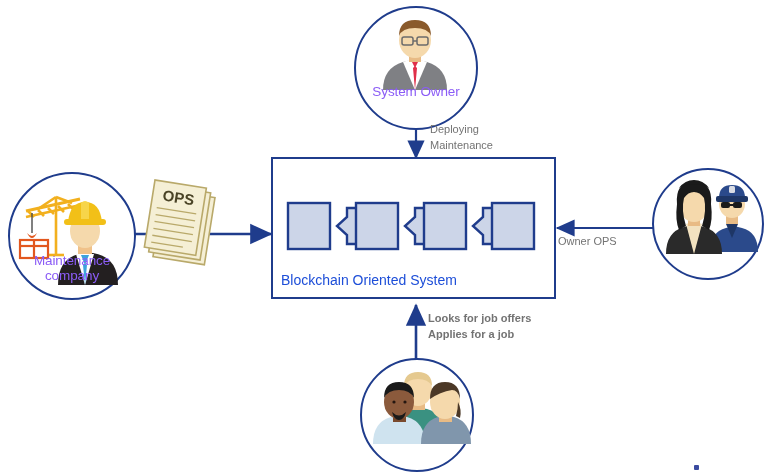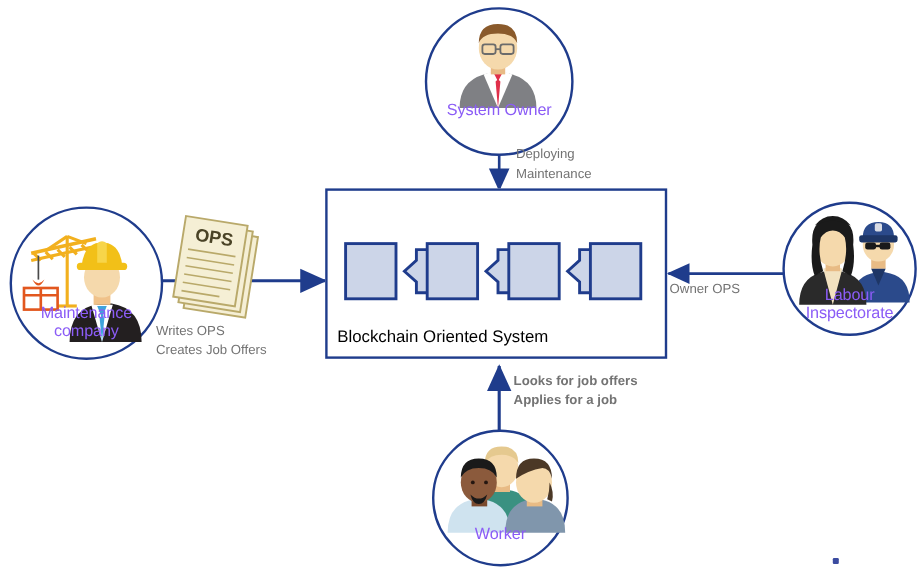--- a/index.html
+++ b/index.html
@@ -40,21 +40,21 @@
   }
   .edge-label {
     position: absolute;
     color: #737373;
     font-size: 11px;
     line-height: 16px;
     white-space: pre-line;
   }
   .bos-label {
     position: absolute;
-    color: #000000;
+    color: #1d4ed8;
     font-size: 14px;
     white-space: nowrap;
   }
   .bos-box {
     position: absolute;
     border: 2.5px solid #1f3c8c;
     background: #ffffff;
     box-sizing: border-box;
   }
   .svg-layer {
@@ -227,22 +227,20 @@
 
       <path d="M0,74 q0,-22 18,-27 l10,-3 l10,3 q18,5 18,27 z" fill="#2a2a2a"></path>
       <path d="M20,44 l8,30 l8,-30 l-8,-3 z" fill="#f2e2c0"></path>
       <rect x="22" y="34" width="12" height="12" fill="#e8bb85"></rect>
       <ellipse cx="28" cy="25" rx="15" ry="17" fill="#f5d9ac"></ellipse>
 
       <path d="M11,24 q-2,-22 17,-22 q19,0 17,22 q2,16 -2,26 l-7,-4 q5,-16 2,-28 q-4,-6 -10,-6 q-6,0 -10,6 q-3,12 2,28 l-7,4 q-4,-10 -2,-26 z" fill="#1a1a1a"></path>
       <path d="M13,8 q6,-8 15,-8 q9,0 15,8 q-8,-4 -15,-4 q-7,0 -15,4 z" fill="#1a1a1a"></path>
     </g>
   </svg>
-  <div class="actor-label" style="left:652px; top:238px; width:112px;">Labour
-Inspectorate</div>
 
   <div class="actor" style="left:360px; top:358px; width:114px; height:114px;"></div>
   <svg class="svg-layer" viewBox="0 0 765 476">
     <g transform="translate(375,372)">
 
       <path d="M22,62 q0,-20 18,-25 l6,-1 l6,1 q18,5 18,25 z" fill="#3a9181"></path>
       <rect x="36" y="26" width="14" height="12" fill="#e8bb85"></rect>
       <ellipse cx="43" cy="18" rx="14" ry="16" fill="#f5d9ac"></ellipse>
       <path d="M29,14 q0,-14 14,-14 q14,0 14,14 q-4,-7 -14,-7 q-10,0 -14,7 z" fill="#e5c98f"></path>
 
@@ -254,24 +252,21 @@
       <circle cx="19" cy="30" r="1.6" fill="#241610"></circle>
       <circle cx="30" cy="30" r="1.6" fill="#241610"></circle>
 
       <path d="M46,72 q0,-22 17,-27 l8,-2 l8,2 q17,5 17,27 z" fill="#8096ac"></path>
       <rect x="64" y="38" width="13" height="12" fill="#e8bb85"></rect>
       <ellipse cx="70" cy="30" rx="15" ry="17" fill="#f5d9ac"></ellipse>
       <path d="M55,27 q0,-17 15,-17 q15,0 15,17 q-2,-9 -8,-9 q-12,2 -22,9 z" fill="#4b3826"></path>
       <path d="M83,30 q4,8 2,16 l-4,-2 q2,-7 2,-14 z" fill="#4b3826"></path>
     </g>
   </svg>
-  <div class="actor-label" style="left:360px; top:437px; width:114px;">Worker</div>
-
-  <div class="edge-label" style="left:130px; top:268px;">Writes OPS
-Creates Job Offers</div>
+
 
   <div class="edge-label" style="left:430px; top:121px;">Deploying
 Maintenance</div>
 
   <div class="edge-label" style="left:558px; top:233px;">Owner OPS</div>
 
   <div class="edge-label" style="left:428px; top:310px;font-weight:bold;">Looks for job offers
 Applies for a job</div>
 
   <div class="corner-dot" style="left:694px; top:465px;"></div>

